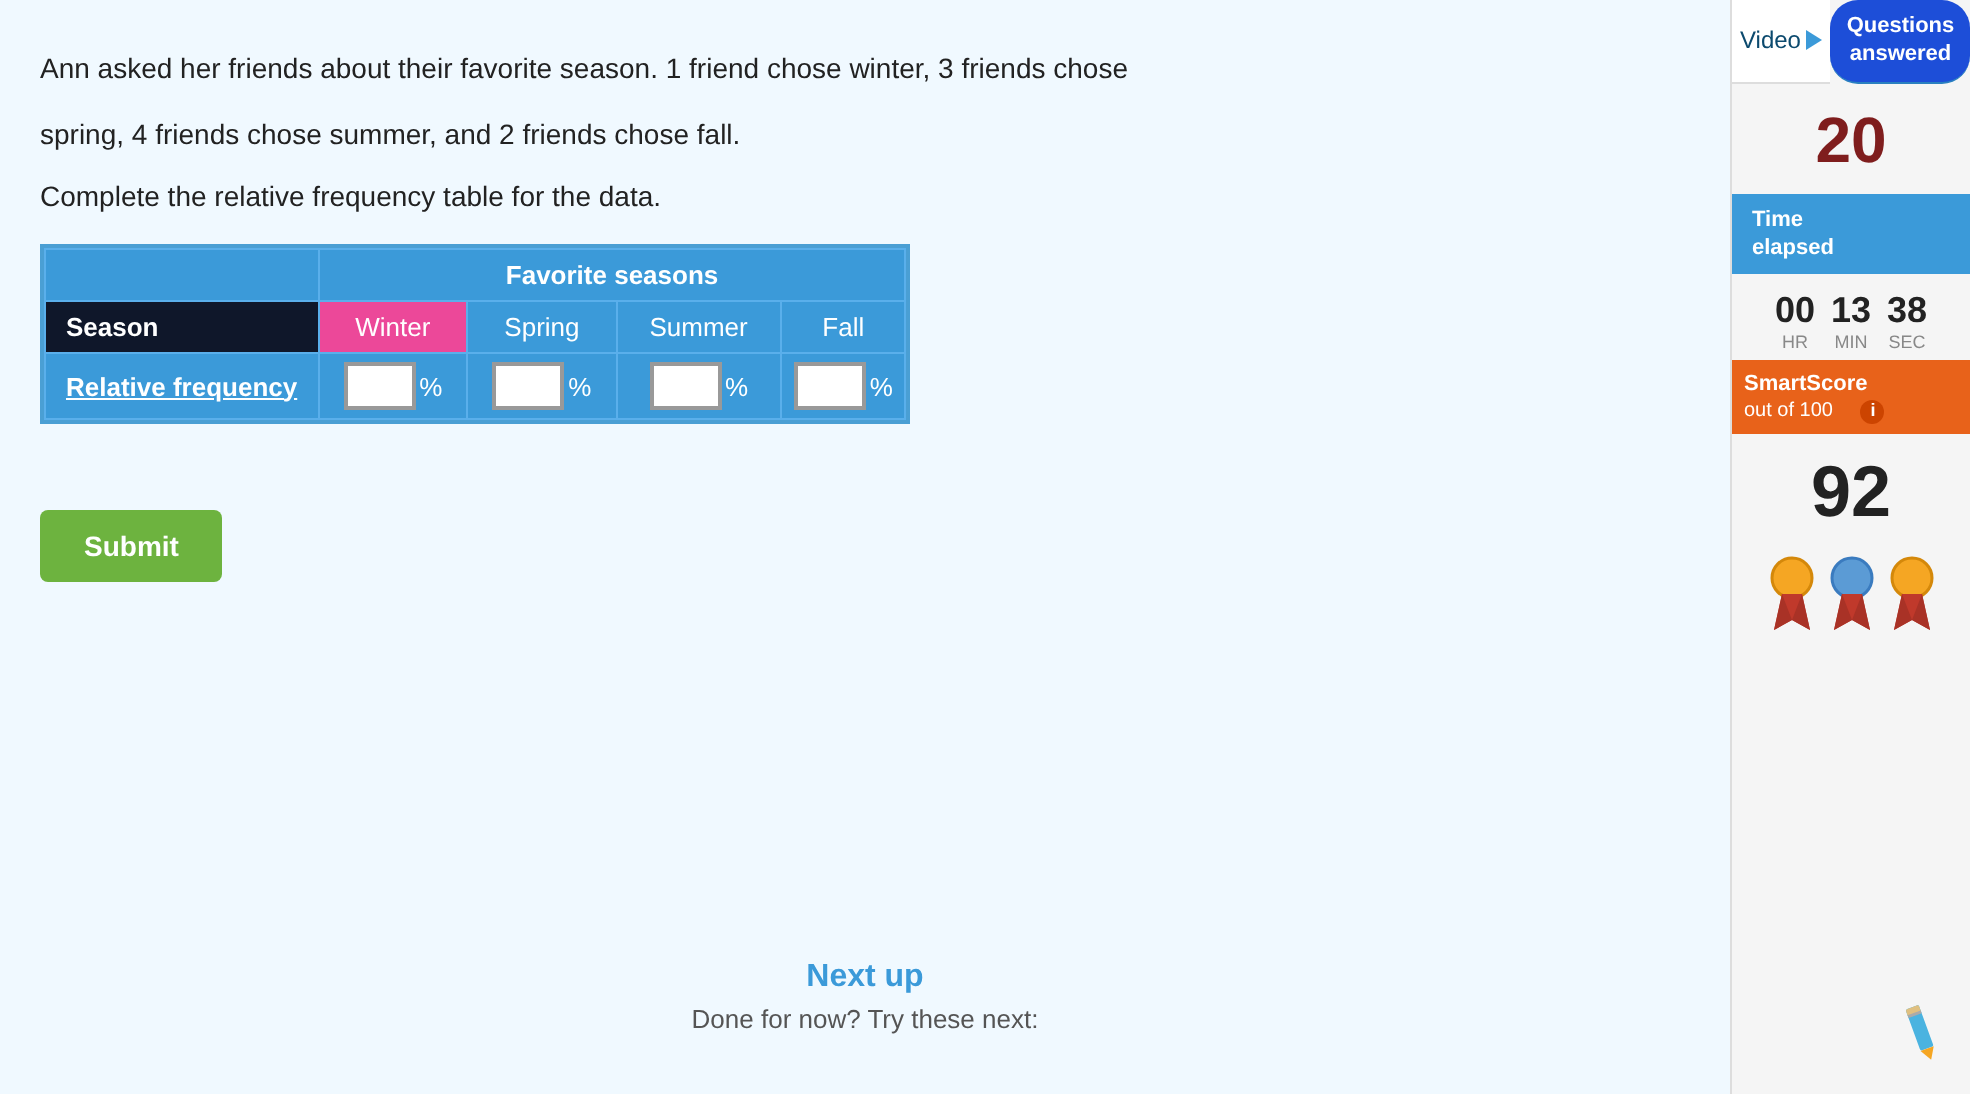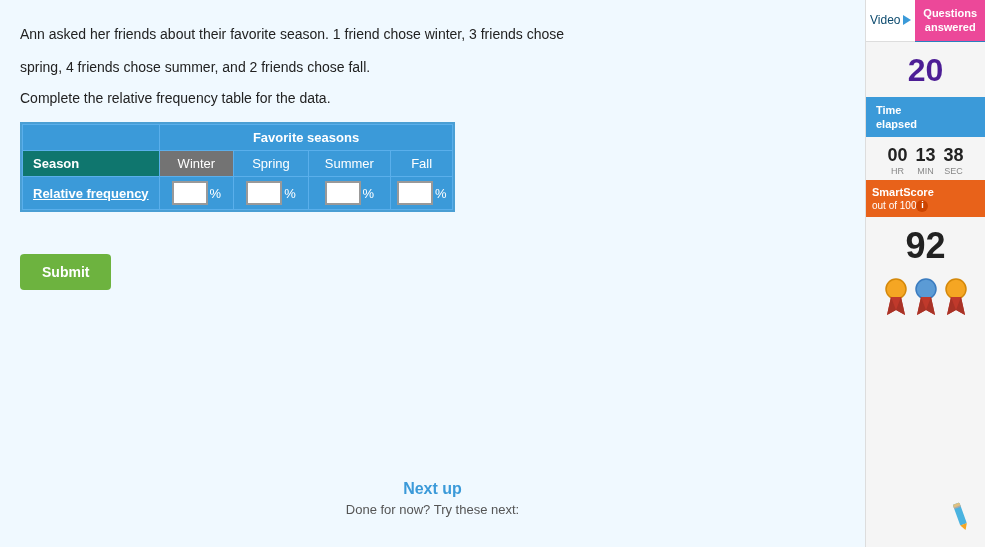--- a/index.html
+++ b/index.html
@@ -170,34 +170,35 @@
       text-align: center;
       border-bottom: 1px solid #ddd;
       display: flex;
       align-items: center;
       justify-content: center;
       gap: 3px;
     }
 
     .questions-answered-btn {
       flex: 1.5;
-      background: #ec4899;
+      background: #1d4ed8;
       color: white;
       font-size: 11px;
       font-weight: bold;
       text-align: center;
       padding: 6px 4px;
       border-bottom: 1px solid #2a80c0;
       line-height: 1.3;
+      border-radius: 14px;
     }
 
     .qa-number {
       font-size: 32px;
       font-weight: bold;
-      color: #4c1d95;
+      color: #7f1d1d;
       text-align: center;
       padding: 10px 0 8px 0;
     }
 
     .time-elapsed-label {
       background: #3b9ad9;
       color: white;
       font-size: 11px;
       font-weight: bold;
       text-align: left;
@@ -253,21 +254,21 @@
       display: flex;
       flex-direction: column;
       align-items: flex-start;
     }
 
     .smartscore-sub {
       font-size: 10px;
       font-weight: normal;
       display: flex;
       align-items: center;
-      gap: 0;
+      gap: 14px;
     }
 
     .info-circle {
       width: 12px;
       height: 12px;
       background: #cc4400;
       border-radius: 50%;
       display: inline-flex;
       align-items: center;
       justify-content: center;
@@ -307,22 +308,22 @@
   <p class="instruction-text">Complete the relative frequency table for the data.</p>
 
   <div class="table-wrapper">
     <table>
       <tbody>
         <tr class="header-row">
           <td class="span-header" style="background:#3b9ad9; color:white; border:1px solid #5aafeb; min-width:120px;"></td>
           <td colspan="4" style="background:#3b9ad9; color:white; font-weight:bold; font-size:13px; text-align:center; padding:5px 12px; border:1px solid #5aafeb;">Favorite seasons</td>
         </tr>
         <tr class="season-row">
-          <td class="label-cell" style="background:#0f766e; color:white; font-size:13px; padding:5px 10px; border:1px solid #5aafeb; font-weight:bold; min-width:120px;">Season</td>
-          <td style="background:#737373; color:white; font-size:13px; padding:5px 18px; border:1px solid #5aafeb; text-align:center;">Winter</td>
+          <td class="label-cell" style="background:#0f172a; color:white; font-size:13px; padding:5px 10px; border:1px solid #5aafeb; font-weight:bold; min-width:120px;">Season</td>
+          <td style="background:#ec4899; color:white; font-size:13px; padding:5px 18px; border:1px solid #5aafeb; text-align:center;">Winter</td>
           <td style="background:#3b9ad9; color:white; font-size:13px; padding:5px 18px; border:1px solid #5aafeb; text-align:center;">Spring</td>
           <td style="background:#3b9ad9; color:white; font-size:13px; padding:5px 16px; border:1px solid #5aafeb; text-align:center;">Summer</td>
           <td style="background:#3b9ad9; color:white; font-size:13px; padding:5px 18px; border:1px solid #5aafeb; text-align:center;">Fall</td>
         </tr>
         <tr class="freq-row">
           <td class="label-cell" style="background:#3b9ad9; color:white; font-size:13px; padding:5px 10px; border:1px solid #5aafeb; font-weight:bold; min-width:120px;text-decoration:underline;">Relative frequency</td>
           <td style="background:#3b9ad9; border:1px solid #5aafeb; padding:4px 6px;">
             <span class="input-cell">
               <input type="text" style="width: 36px; height: 24px; border: 2px solid rgb(153, 153, 153); background: white; font-size: 13px; text-align: center;">
               <span class="pct-label">%</span>

